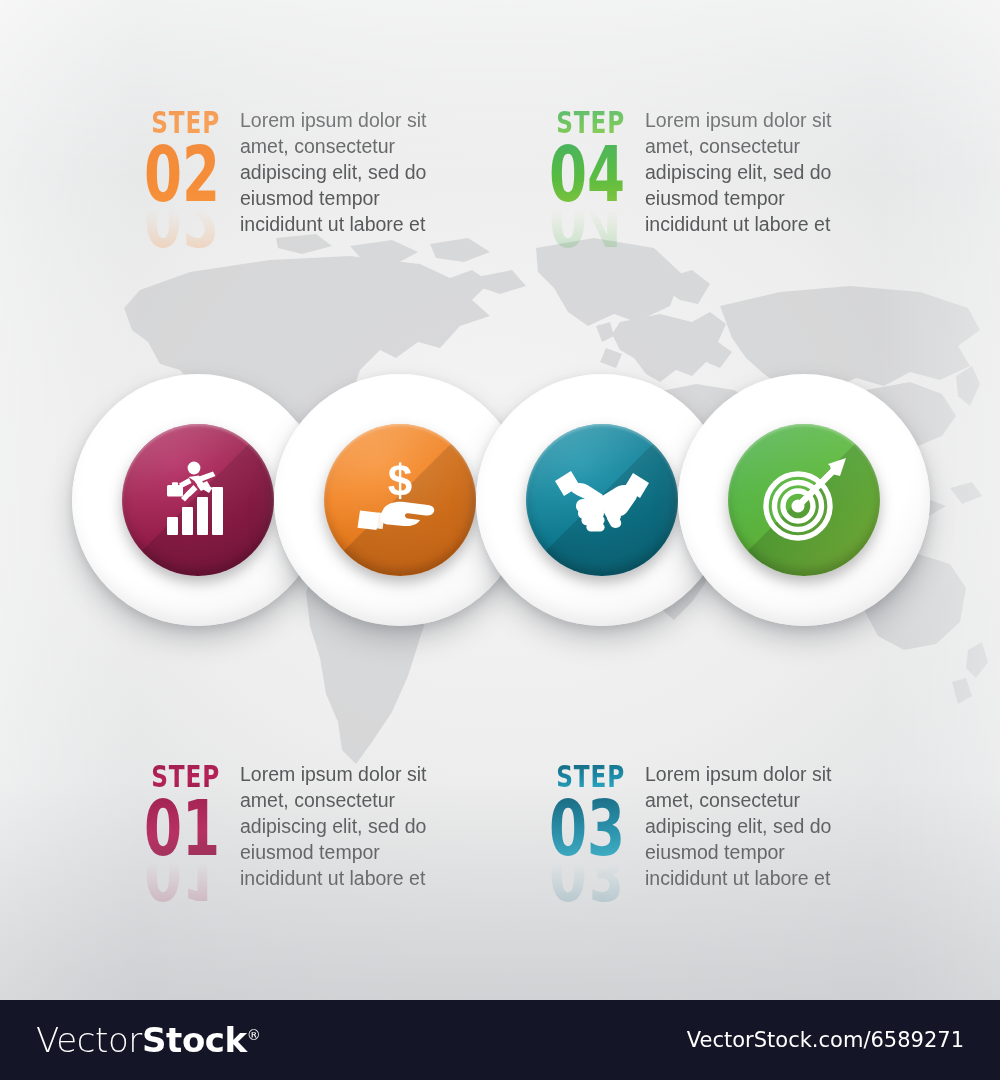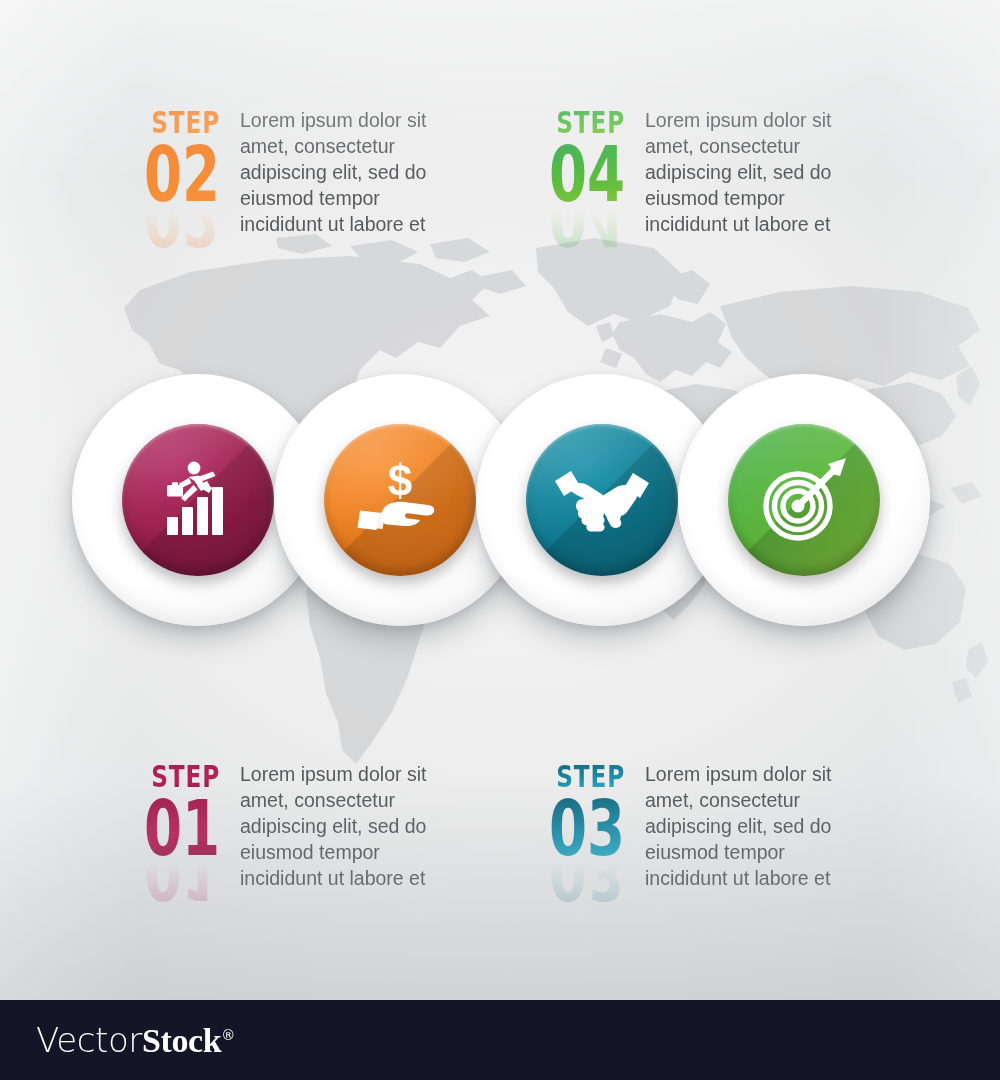--- a/index.html
+++ b/index.html
@@ -116,21 +116,21 @@
   #footer {
     position:absolute; left:0; top:1000px; width:1000px; height:80px;
     background:#141526;
     display:flex; align-items:center;
   }
   #footer .logo {
     margin-left:36px; color:#fff; font-size:34px; letter-spacing:-.4px;
     font-family:"DejaVu Sans","Liberation Sans", sans-serif; position:relative;
   }
   #footer .logo .lite { font-weight:300;margin-top:15px; }
-  #footer .logo .bold { font-weight:bold;font-family:Liberation Serif, serif; }
+  #footer .logo .bold { font-weight:bold; }
   #footer .logo .reg  { font-size:14px; vertical-align:super; }
   #footer .url {
     margin-left:auto; margin-right:36px; color:#fff; font-size:21px;
     font-family:"DejaVu Sans","Liberation Sans", sans-serif;
   }
 </style>
 </head>
 <body>
 
 <div id="stage">
@@ -349,13 +349,14 @@
       </svg>
     </div>
   </div>
 
 </div>
 
 <div id="footer">
   <div class="logo">
     <span class="lite">Vector</span><span class="bold">Stock</span><span class="reg">®</span>
   </div>
+  <div class="url">VectorStock.com/6589271</div>
 </div>
 
 </body></html>

